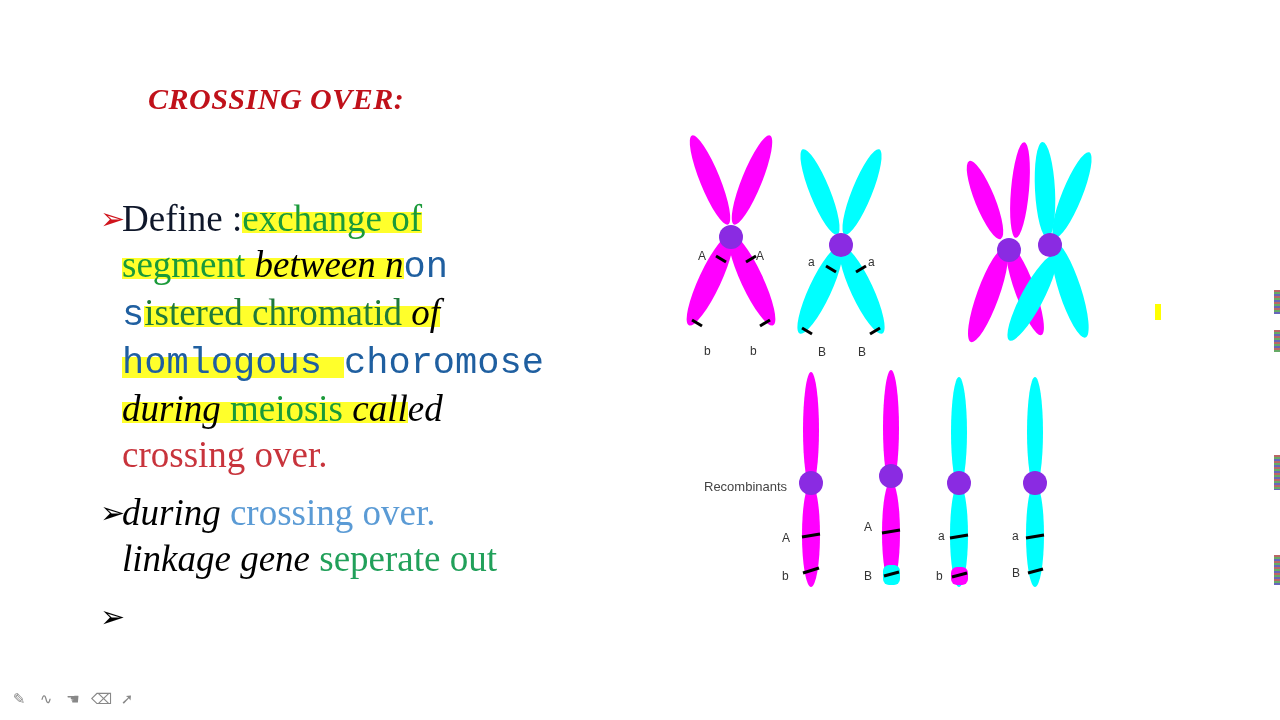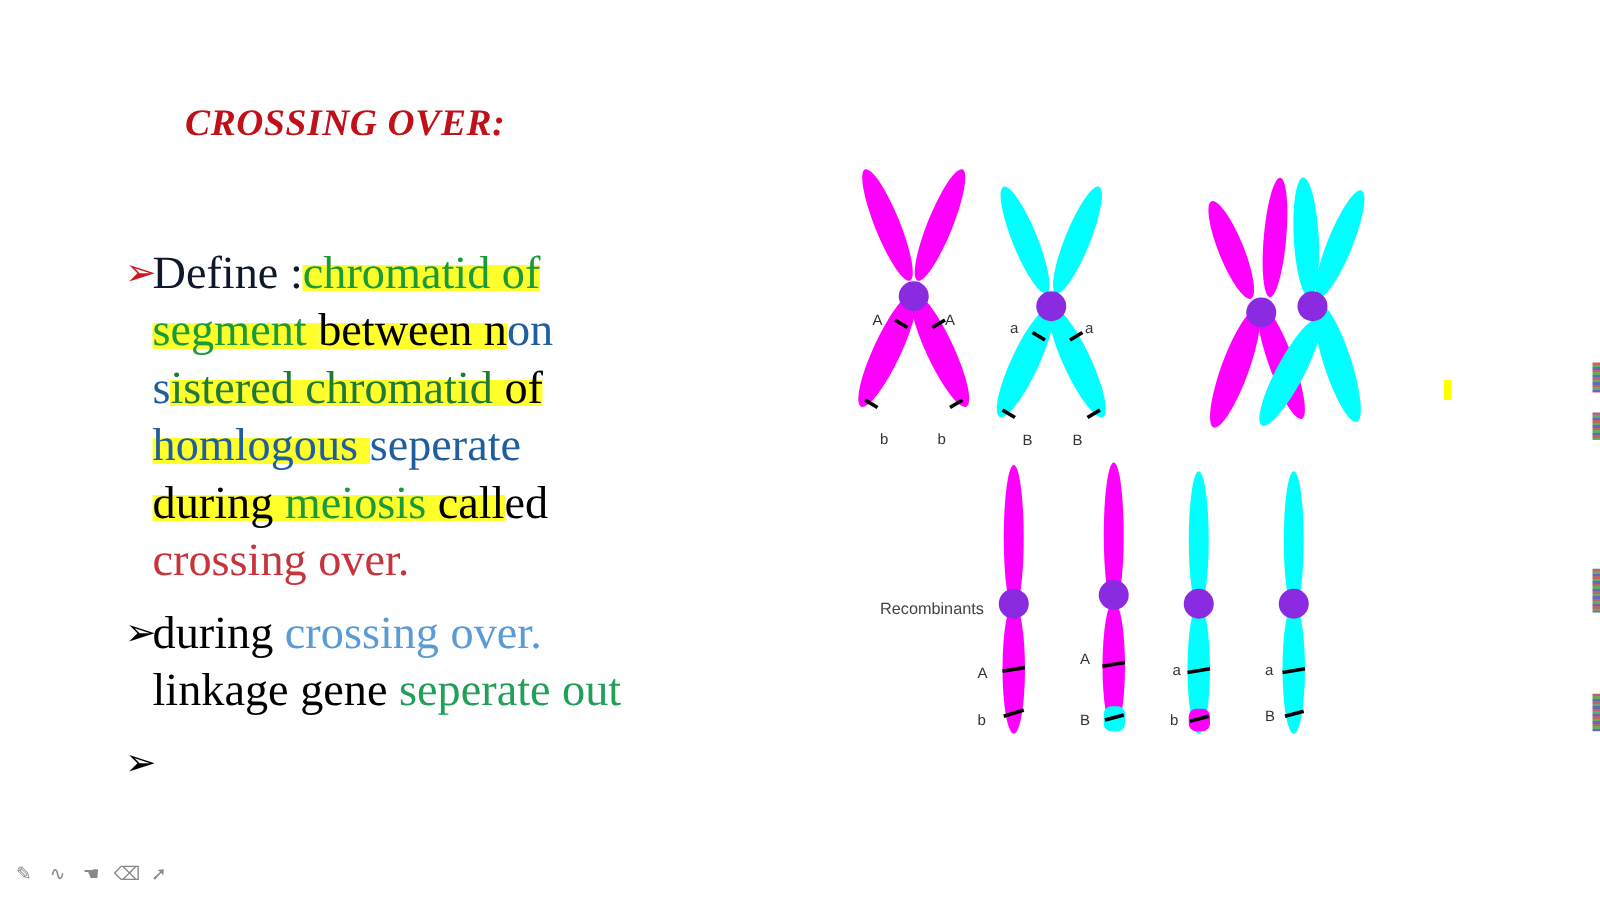--- a/index.html
+++ b/index.html
@@ -6,43 +6,43 @@
   body { width:1280px; height:720px; background:#ffffff; position:relative; overflow:hidden; font-family:"Liberation Serif", serif; }
   .title { position:absolute; left:100px; top:82px; font-size:30px; font-weight:bold; font-style:italic; color:#c0111a; letter-spacing:0.5px;margin-left:48px; }
   .bullets { position:absolute; left:100px; top:196px; width:540px; }
   .bullet { position:relative; font-size:37px; line-height:46px; padding-left:22px; margin-bottom:12px; }
   .arrow { position:absolute; left:0; top:0; font-size:30px; }
   .line { display:block; white-space:nowrap; }
   .hl { background:linear-gradient(to bottom, transparent 35%, #ffff2b 35%, #ffff2b 85%, transparent 85%); }
   .c-red { color:#0f172a; }
   .c-green { color:#1a9a3a; }
   .c-dgreen { color:#1f7a3a;text-align:right; }
-  .c-black { color:#000000; }
-  .c-blue { color:#1f5fa0; }
+  .c-black { color:#000000;font-style:italic; }
+  .c-blue { color:#1f5fa0;font-family:Liberation Mono, monospace; }
   .c-lblue { color:#5b9bd5; }
   .c-rose { color:#c8343c; }
   .c-teal { color:#21a05a; }
   .diagram { position:absolute; left:680px; top:130px; width:420px; height:470px; }
   .toolbar { position:absolute; left:10px; top:690px; display:flex; gap:9px; }
   .tool { width:18px; height:18px; color:#888; font-size:15px; line-height:18px; text-align:center; font-family:"DejaVu Sans", sans-serif; }
   .marker { position:absolute; left:1155px; top:304px; width:6px; height:16px; background:#ffff00; }
   .edge { position:absolute; left:1274px; width:6px; background:repeating-linear-gradient(to bottom,#b66 0 2px,#6a6 2px 4px,#66b 4px 6px); }
 </style>
 </head>
 <body>
 
 <div class="title">CROSSING OVER:</div>
 
 <div class="bullets" id="bullets">
     <div class="bullet">
       <span class="arrow" style="color: rgb(208, 20, 28);">➢</span>
-      <span class="line"><span class="c-red">Define :</span><span class="c-green hl">chromatid of</span></span>
+      <span class="line"><span class="c-red">Define :</span><span class="c-green hl">exchange of</span></span>
       <span class="line"><span class="c-green hl">segment </span><span class="c-black hl">between n</span><span class="c-blue">on</span></span>
       <span class="line"><span class="c-blue">s</span><span class="c-dgreen hl">istered chromatid </span><span class="c-black hl">of</span></span>
-      <span class="line"><span class="c-blue hl">homlogous </span><span class="c-blue">seperate</span></span>
+      <span class="line"><span class="c-blue hl">homlogous </span><span class="c-blue">choromose</span></span>
       <span class="line"><span class="c-black hl">during </span><span class="c-green hl">meiosis </span><span class="c-black hl">call</span><span class="c-black">ed</span></span>
       <span class="line"><span class="c-rose">crossing over.</span></span>
     </div>
     <div class="bullet">
       <span class="arrow" style="color: rgb(0, 0, 0);">➢</span>
       <span class="line"><span class="c-black">during </span><span class="c-lblue">crossing over.</span></span>
       <span class="line"><span class="c-black">linkage gene </span><span class="c-teal">seperate out</span></span>
     </div>
     <div class="bullet">
       <span class="arrow" style="color: rgb(0, 0, 0);">➢</span>

